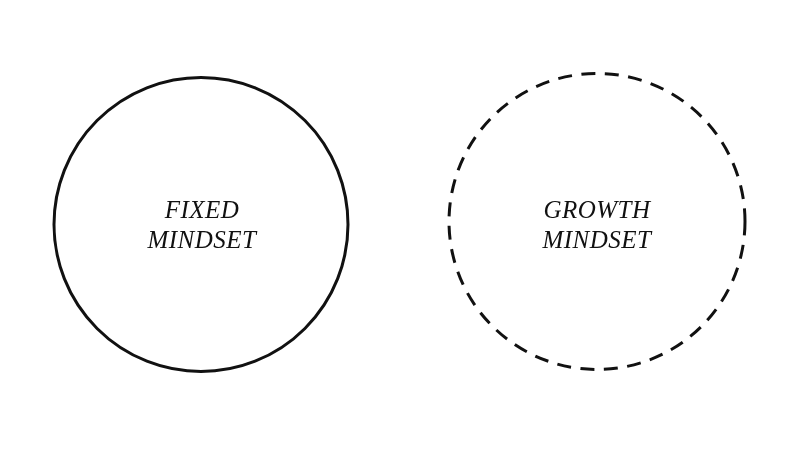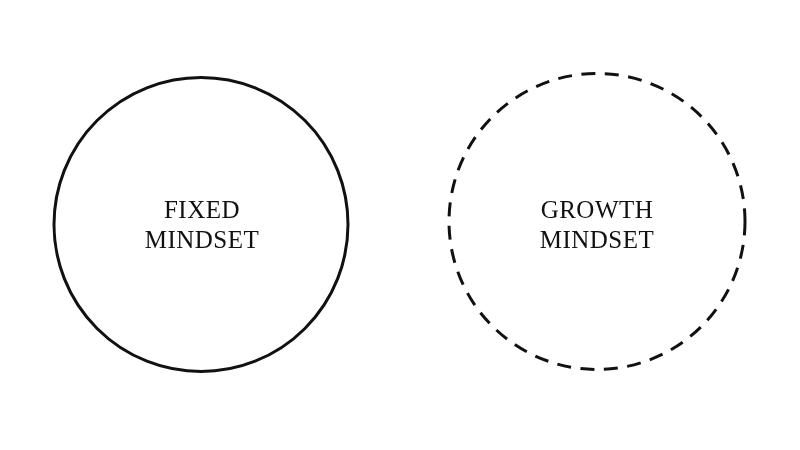--- a/index.html
+++ b/index.html
@@ -10,20 +10,21 @@
     width: 800px;
     height: 450px;
     overflow: hidden;
     background: #ffffff;
     font-family: "Liberation Serif", serif;
   }
   .stage {
     position: relative;
     width: 800px;
     height: 450px;
+    font-style: italic;
   }
   svg {
     display: block;
   }
   .circle-outline {
     fill: none;
     stroke-width: 3;
   }
   .circle-outline.dashed {
     stroke-dasharray: 14 9.5;

